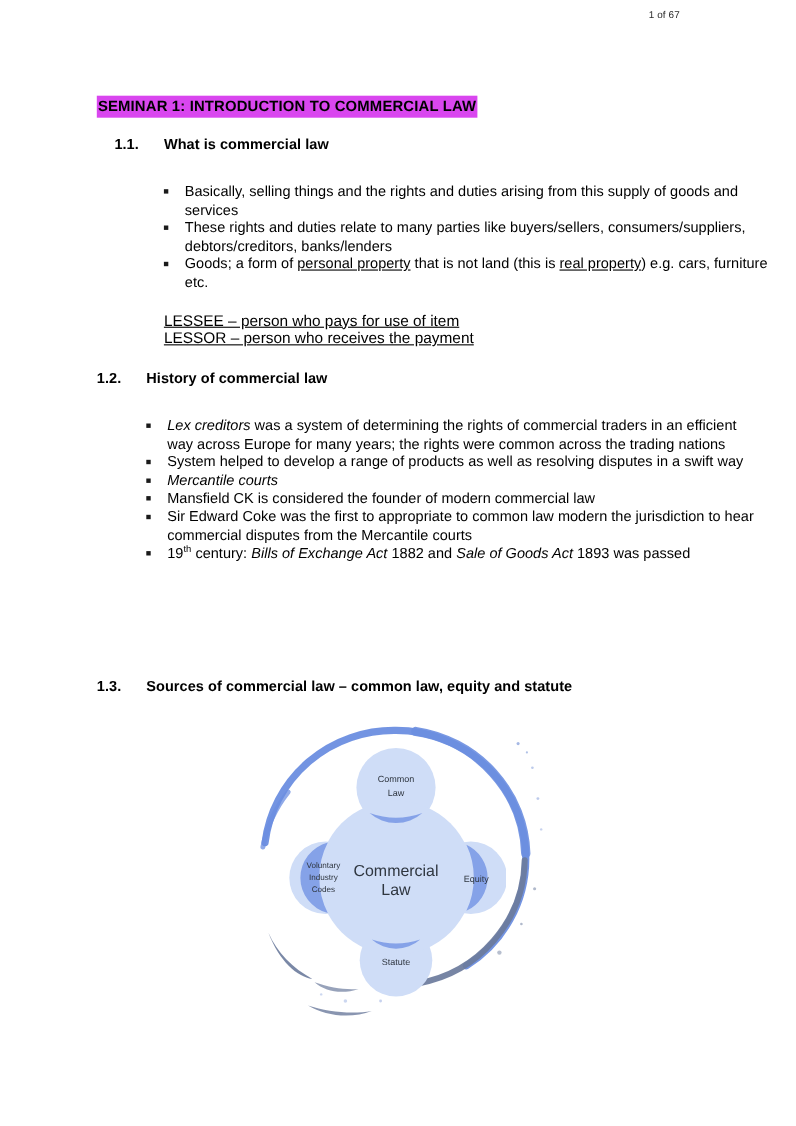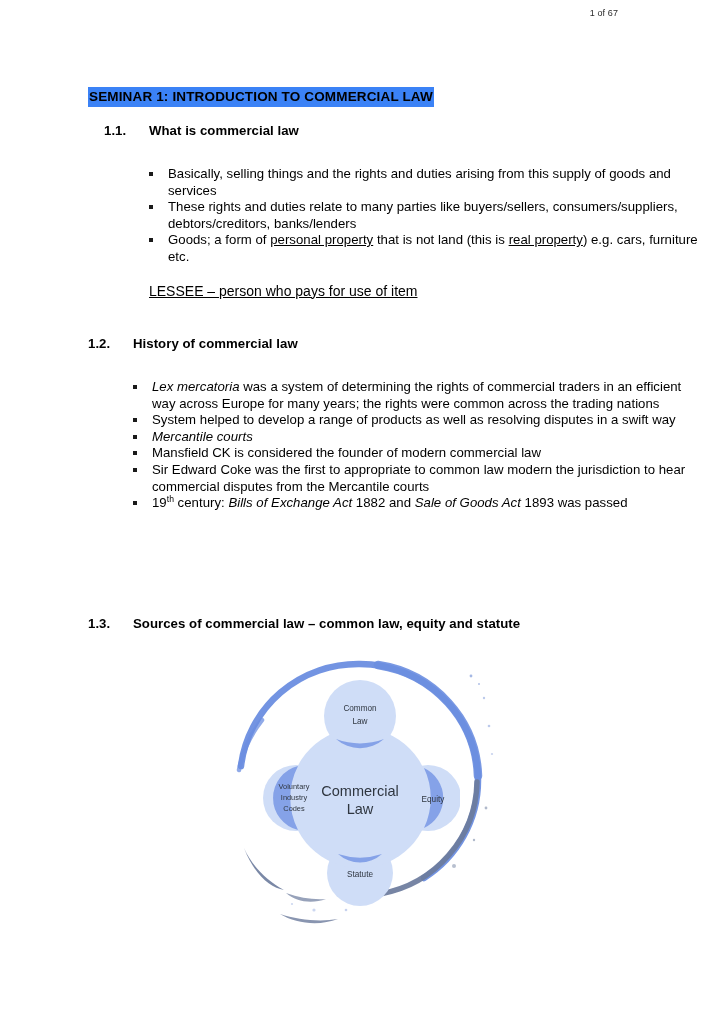--- a/index.html
+++ b/index.html
@@ -134,48 +134,49 @@
   .node-label.center { font-size: 14.5px; fill: #22262e; }
 </style>
 </head>
 <body>
 
 <div class="page">
 
   <div class="page-number">1 of 67</div>
 
   <div class="doc-title-wrap">
-    <span class="doc-title" id="doc-title" style="background: #3b82f6;">SEMINAR 1: INTRODUCTION TO COMMERCIAL LAW</span>
+    <span class="doc-title" id="doc-title" style="background: #d946ef;">SEMINAR 1: INTRODUCTION TO COMMERCIAL LAW</span>
   </div>
 
   <div class="section" style="top:122px;margin-left:16px;">
     <div class="section-head">
       <span class="section-num">1.1.</span>
       <span class="section-title">What is commercial law</span>
     </div>
 
     <ul class="bullets" style="margin-top:26px;">
       <li class="bullet">Basically, selling things and the rights and duties arising from this supply of goods and services</li>
       <li class="bullet">These rights and duties relate to many parties like buyers/sellers, consumers/suppliers, debtors/creditors, banks/lenders</li>
       <li class="bullet">Goods; a form of <u>personal property</u> that is not land (this is <u>real property</u>) e.g. cars, furniture etc.</li>
     </ul>
 
     <div class="plain-block" style="margin-top:17px;">
       <div>LESSEE – person who pays for use of item</div>
+      <div>LESSOR – person who receives the payment</div>
     </div>
   </div>
 
   <div class="section" style="top:335px;">
     <div class="section-head">
       <span class="section-num">1.2.</span>
       <span class="section-title">History of commercial law</span>
     </div>
 
     <ul class="bullets" style="margin-top:26px;">
-      <li class="bullet"><i>Lex mercatoria</i> was a system of determining the rights of commercial traders in an efficient way across Europe for many years; the rights were common across the trading nations</li>
+      <li class="bullet"><i>Lex creditors</i> was a system of determining the rights of commercial traders in an efficient way across Europe for many years; the rights were common across the trading nations</li>
       <li class="bullet">System helped to develop a range of products as well as resolving disputes in a swift way</li>
       <li class="bullet"><i>Mercantile courts</i></li>
       <li class="bullet">Mansfield CK is considered the founder of modern commercial law</li>
       <li class="bullet">Sir Edward Coke was the first to appropriate to common law modern the jurisdiction to hear commercial disputes from the Mercantile courts</li>
       <li class="bullet">19<sup>th</sup> century: <i>Bills of Exchange Act</i> 1882 and <i>Sale of Goods Act</i> 1893 was passed</li>
     </ul>
   </div>
 
   <div class="section" style="top:615px;">
     <div class="section-head">

